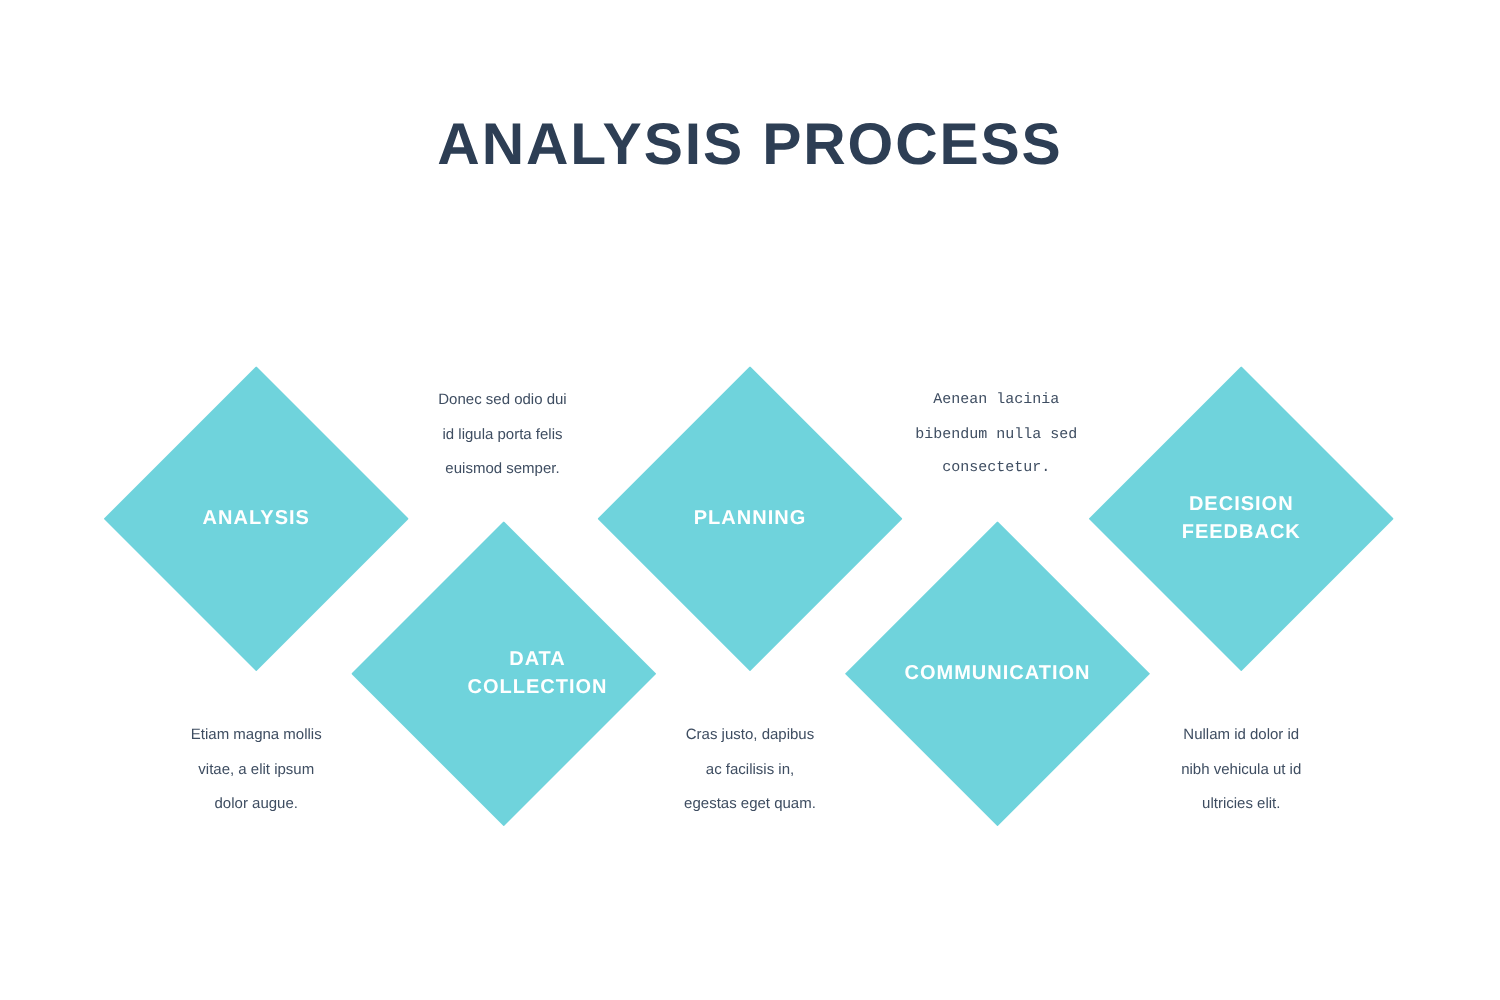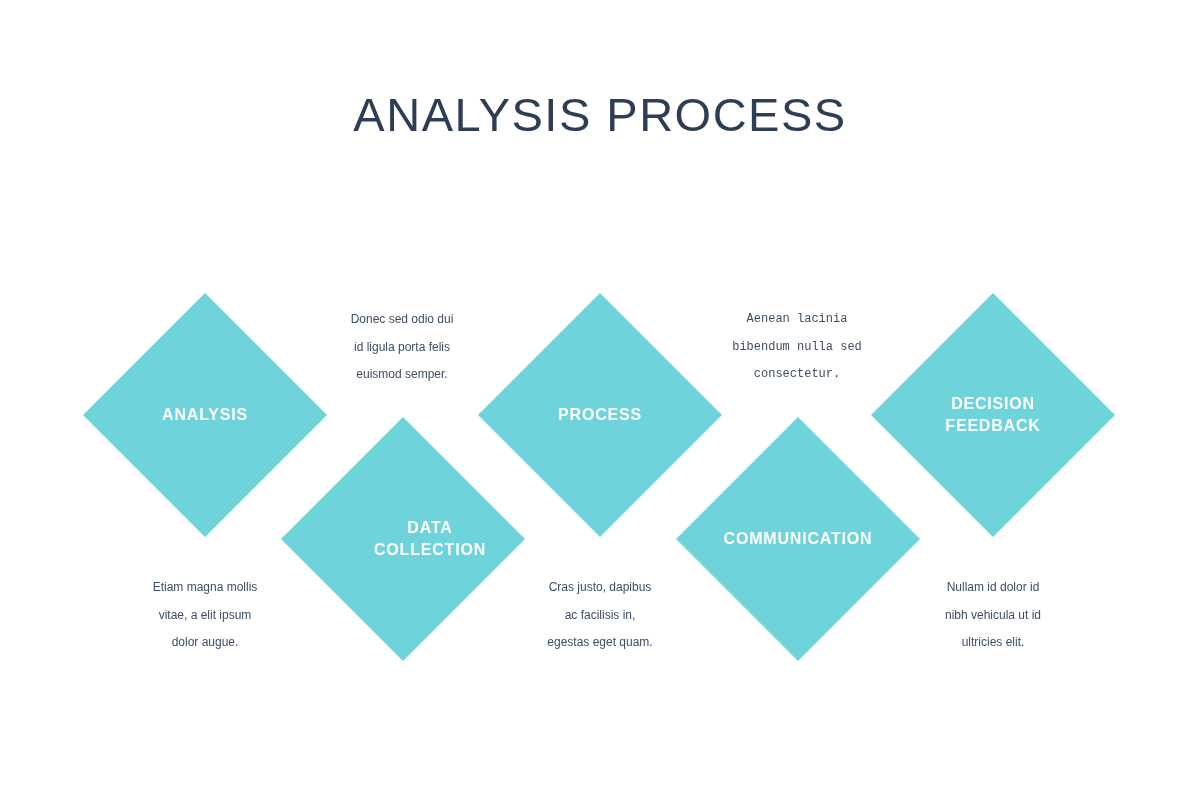--- a/index.html
+++ b/index.html
@@ -21,21 +21,21 @@
     background: var(--background);
     overflow: hidden;
   }
   .slide-title {
     position: absolute;
     left: 0;
     top: 86px;
     width: 1200px;
     text-align: center;
     font-size: 47px;
-    font-weight: 400;
+    font-weight: 700;
     letter-spacing: 1.5px;
     color: var(--title-navy);
     line-height: 1.25;
   }
   .diamond {
     position: absolute;
     width: 244px;
     height: 244px;
     background: var(--accent-teal);
     clip-path: polygon(50% 0%, 100% 50%, 50% 100%, 0% 50%);
@@ -95,21 +95,21 @@
 
     <div class="diamond d-data-collection">
       <span class="diamond-label">DATA
 COLLECTION</span>
     </div>
     <p class="step-desc t-data-collection">Donec sed odio dui
 id ligula porta felis
 euismod semper.</p>
 
     <div class="diamond d-analysis">
-      <span class="diamond-label">PROCESS</span>
+      <span class="diamond-label">PLANNING</span>
     </div>
     <p class="step-desc t-analysis">Cras justo, dapibus
 ac facilisis in,
 egestas eget quam.</p>
 
     <div class="diamond d-communication">
       <span class="diamond-label">COMMUNICATION</span>
     </div>
     <p class="step-desc t-communication">Aenean lacinia
 bibendum nulla sed

